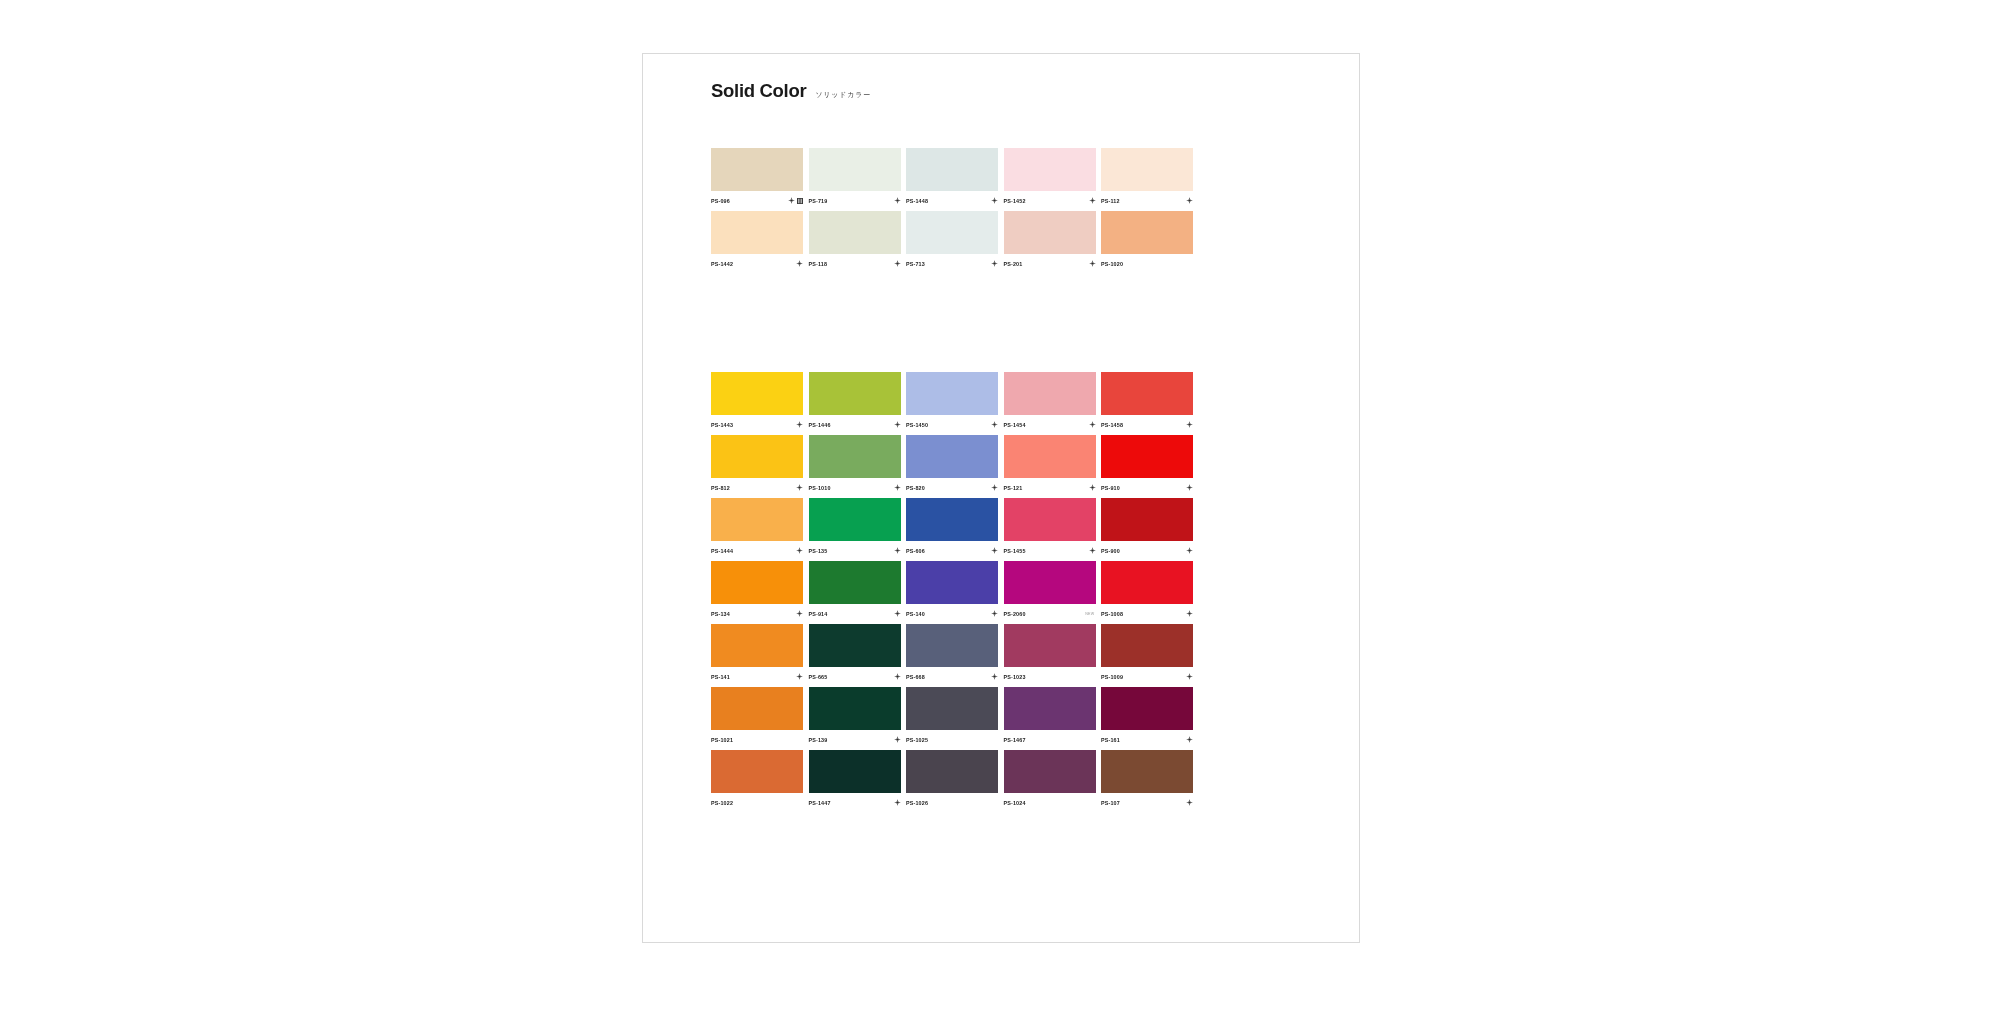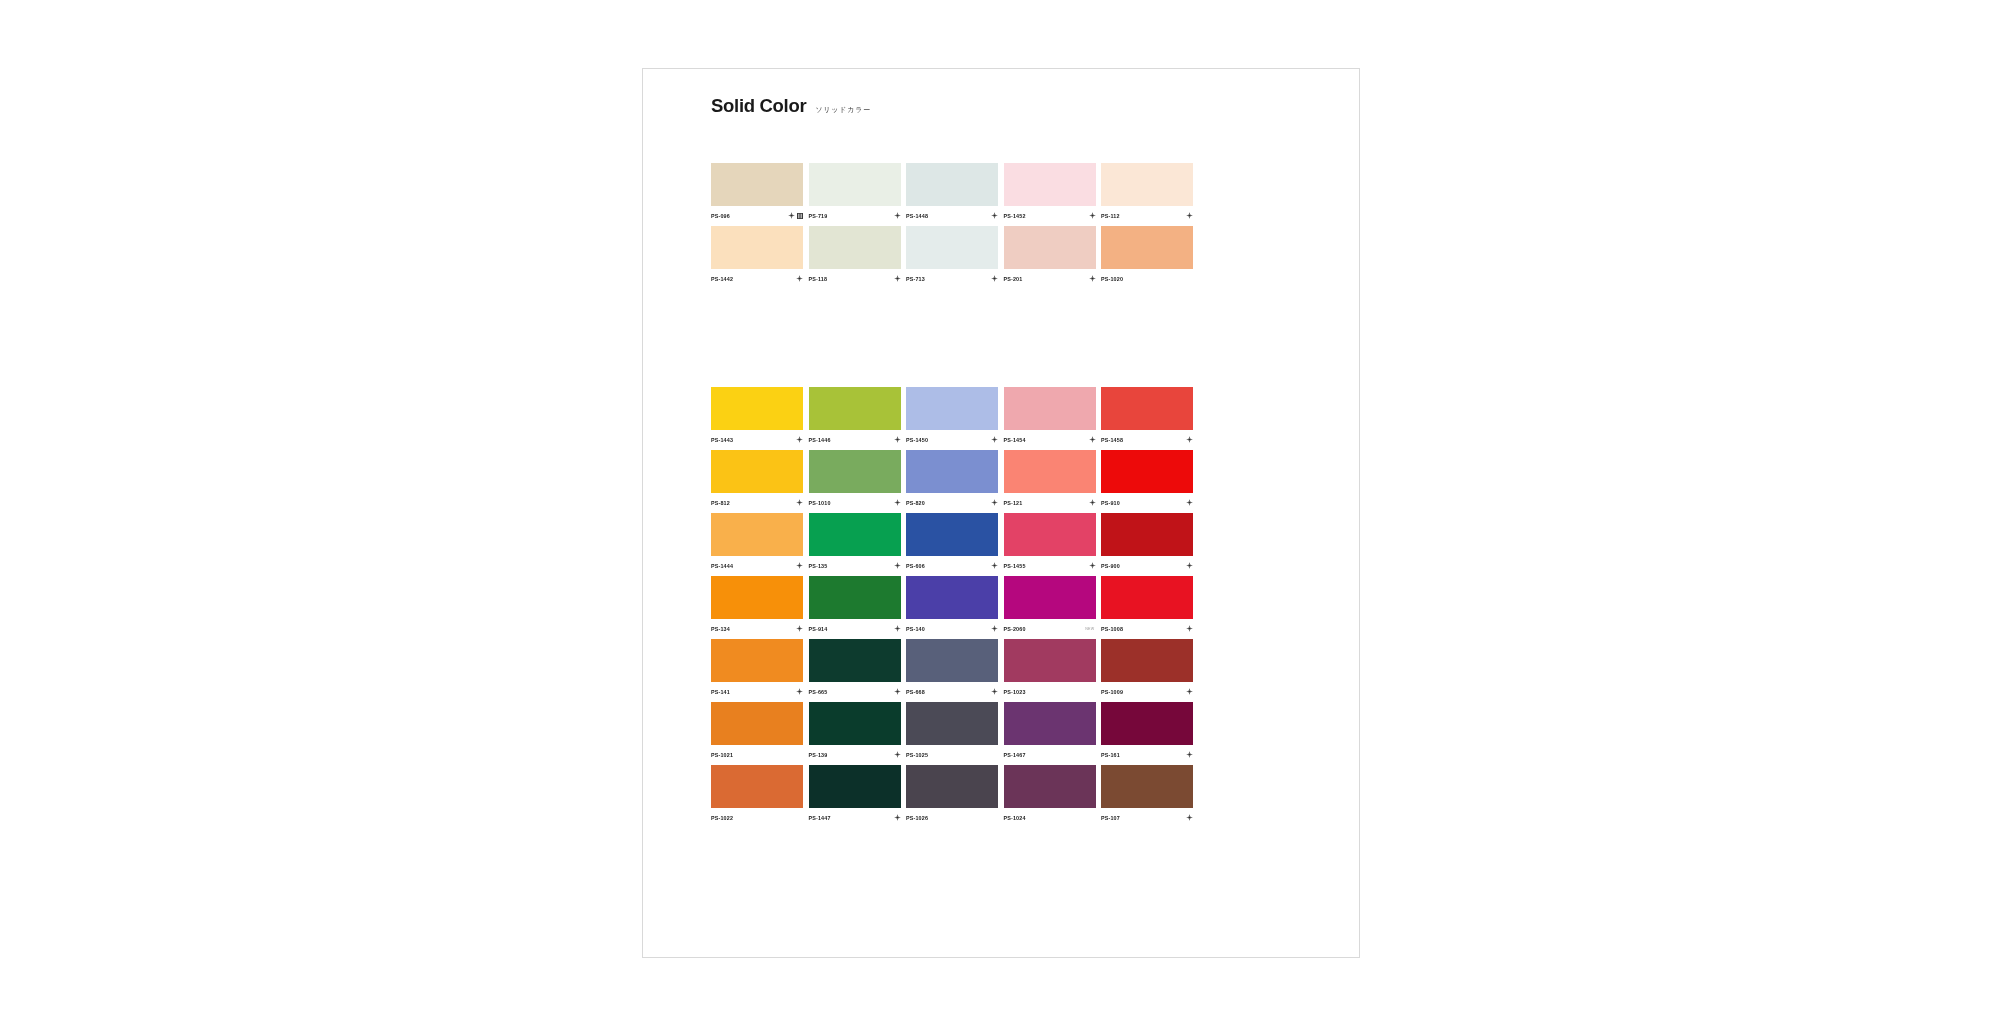--- a/index.html
+++ b/index.html
@@ -5,21 +5,21 @@
   * { box-sizing: border-box; }
   html, body {
     margin: 0; padding: 0;
     width: 2000px; height: 1020px;
     background: #ffffff;
     font-family: "Liberation Sans", sans-serif;
     overflow: hidden;
   }
   #page-frame {
     position: absolute;
-    left: 642px; top: 68px;
+    left: 642px; top: 53px;
     width: 718px; height: 890px;
     border: 1px solid #d9d9d9;
     background: #ffffff;
     padding-left: 28px;
   }
   #title-block {
     position: absolute;
     left: 68px; top: 26px;
     display: flex;
     align-items: baseline;

